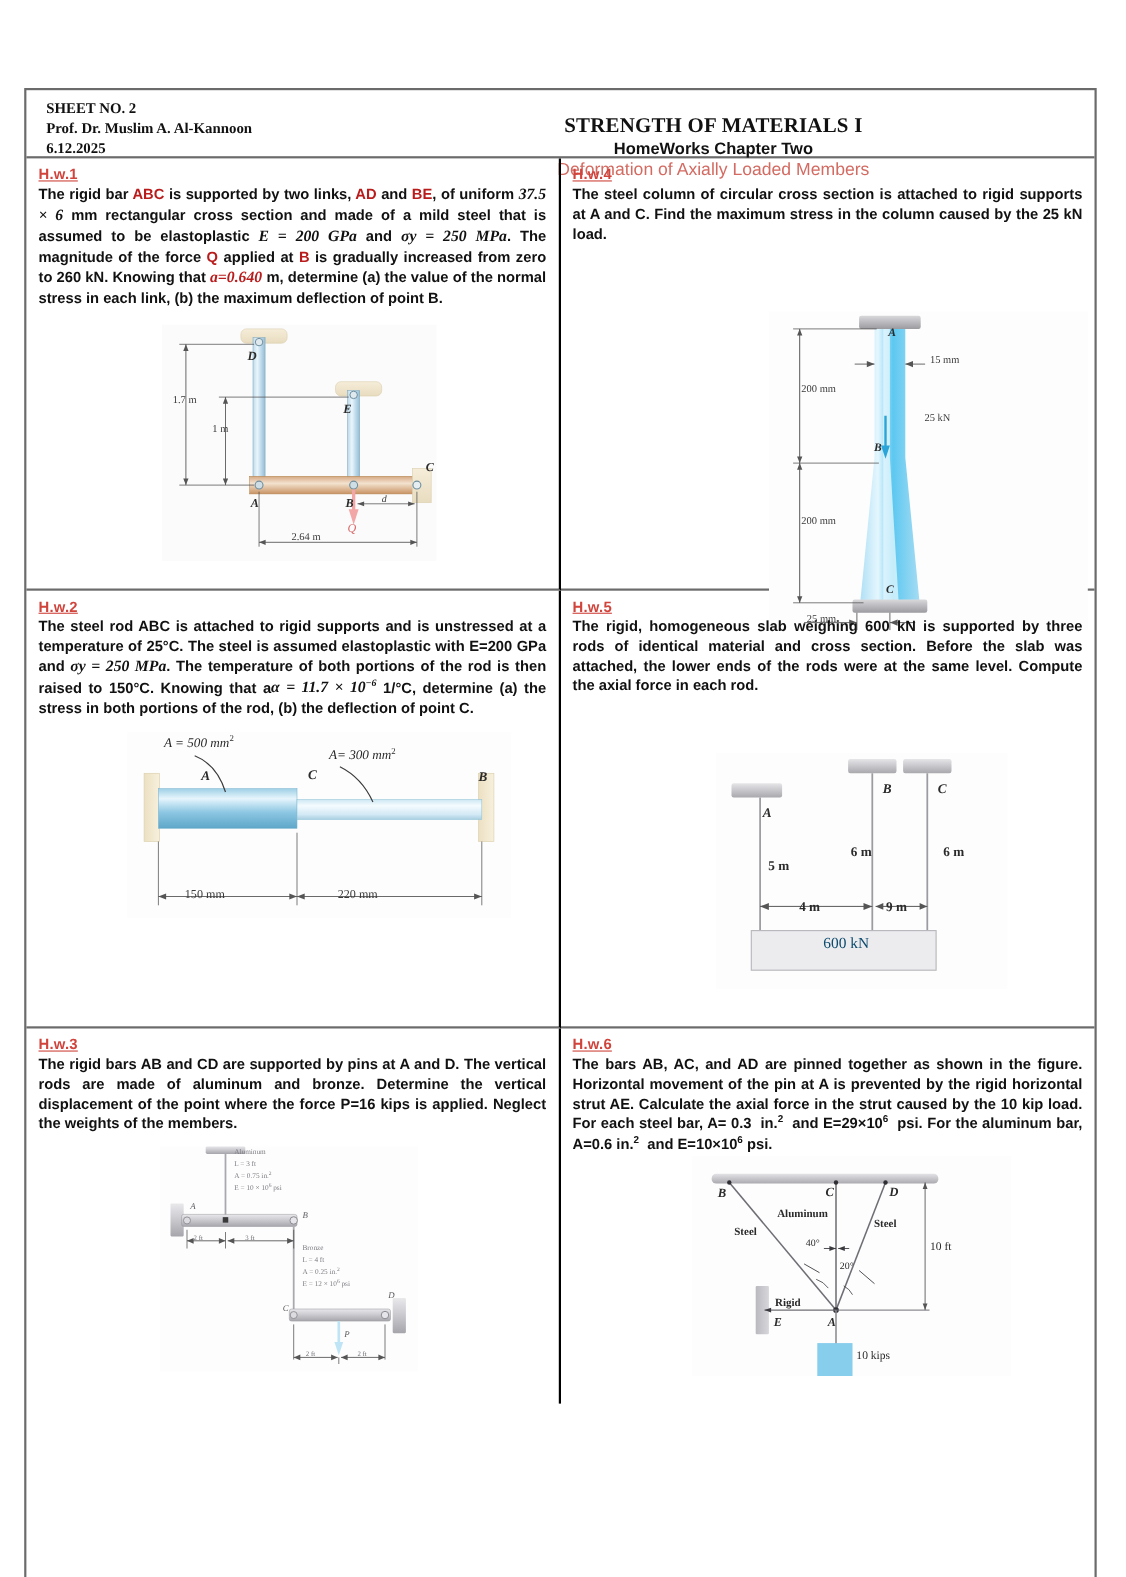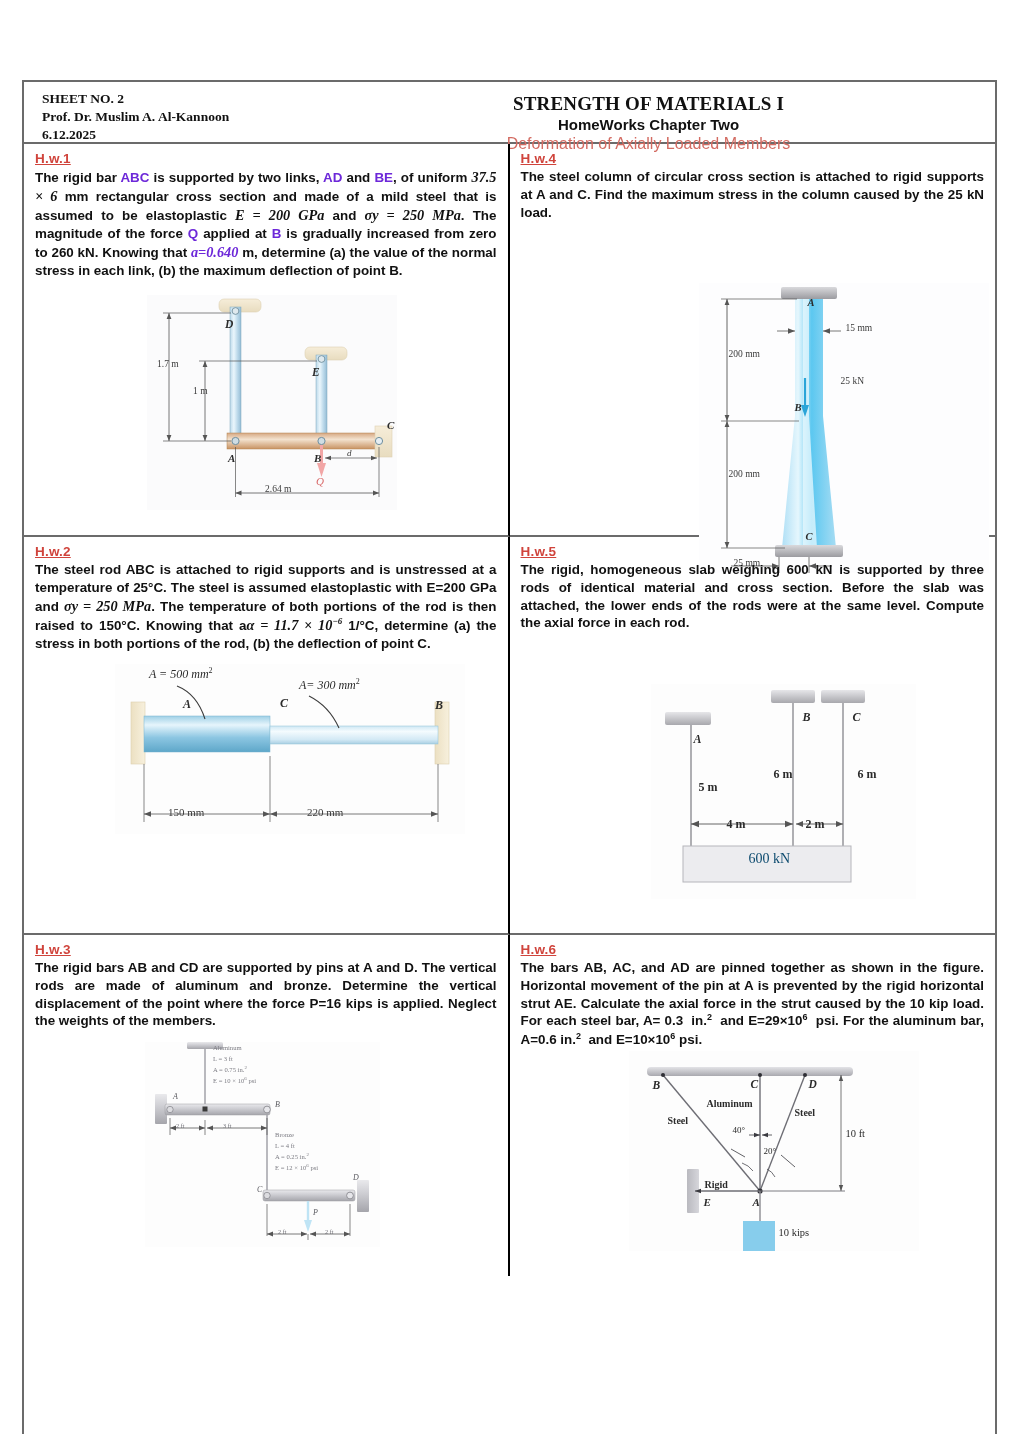--- a/index.html
+++ b/index.html
@@ -21,21 +21,21 @@
   }
   
   .hdr {
     display:flex; height:62px; border-bottom:2px solid #6b6b6b;
   }
   .hdr-left {
     width:278px; padding:8px 0 0 18px;
     font-family:"Liberation Serif", serif;
     font-weight:bold; font-size:13.5px; line-height:1.33; color:#111;
   }
-  .hdr-right { flex:1; padding-top:11px; text-align:center; }
+  .hdr-right { flex:1; padding-top:22px; text-align:center; }
   .hdr-title {
     font-family:"Liberation Serif", serif;
     font-weight:bold; font-size:19px; letter-spacing:.2px; color:#111;
   }
   .hdr-sub {
     font-family:"Liberation Sans", sans-serif;
     font-weight:bold; font-size:15px; color:#111; margin-top:1px;
   }
   .hdr-sub2 {
     font-family:"Liberation Sans", sans-serif;
@@ -51,21 +51,21 @@
   .col { width:485.5px; padding:7px 11px 0 11px; position:relative; }
 
   .qid {
     color:#d0443c; font-weight:bold; font-size:13.5px;
     text-decoration:underline; letter-spacing:.2px; margin-bottom:2px;
   }
   .qtext {
     font-size:13.4px; font-weight:bold; line-height:1.33;
     text-align:justify; text-justify:inter-word; color:#111;
   }
-  .qtext .rd { color:#6d28d9;margin-top:24px; }
+  .qtext .rd { color:#b91c1c;margin-top:24px; }
   .qtext .it { font-family:"Liberation Serif", serif; font-style:italic; font-size:14.3px; }
   .qtext sup { font-size:9px; vertical-align:super; }
   .fig { position:relative; width:100%; }
   .lbl { position:absolute; font-family:"Liberation Serif", serif; color:#3a3a3a; }
   .lblb { position:absolute; font-family:"Liberation Serif", serif; font-weight:bold; color:#2b2b2b; }
   .ital { font-style:italic; }
   svg { display:block; }
 </style>
 </head>
 <body>
@@ -321,21 +321,21 @@
           <polygon points="145,140 152,137 152,143" fill="#555"></polygon>
           <polygon points="192,140 185,137 185,143" fill="#555"></polygon>
         </svg>
         <span class="lblb ital" style="left:173px;top:100px;font-size:12px;">A</span>
         <span class="lblb ital" style="left:282px;top:78px;font-size:12px;">B</span>
         <span class="lblb ital" style="left:332px;top:78px;font-size:12px;">C</span>
         <span class="lbl" style="left:178px;top:148px;font-size:12px;font-weight:bold;color:#2b2b2b;">5 m</span>
         <span class="lbl" style="left:253px;top:135px;font-size:12px;font-weight:bold;color:#2b2b2b;">6 m</span>
         <span class="lbl" style="left:337px;top:135px;font-size:12px;font-weight:bold;color:#2b2b2b;">6 m</span>
         <span class="lbl" style="left:206px;top:185px;font-size:12px;font-weight:bold;color:#2b2b2b;">4 m</span>
-        <span class="lbl" style="left:285px;top:185px;font-size:12px;font-weight:bold;color:#2b2b2b;">2 m</span>
+        <span class="lbl" style="left:285px;top:185px;font-size:12px;font-weight:bold;color:#2b2b2b;">9 m</span>
         <span class="lbl" style="left:228px;top:219px;font-size:14px;color:#0c4a6e;">600 kN</span>
       </div>
     </div>
   </div>
 
   <div class="grid row3">
 
     <div class="cell col">
       <div class="qid">H.w.3</div>
       <div class="qtext">The rigid bars AB and CD are supported by pins at A and D. The vertical rods are made of aluminum and bronze. Determine the vertical displacement of the point where the force P=16 kips is applied. Neglect the weights of the members.</div>

